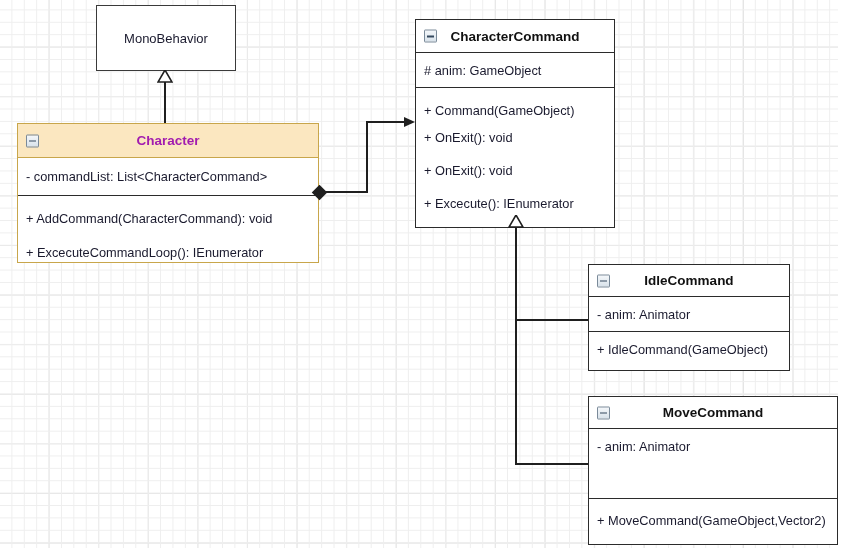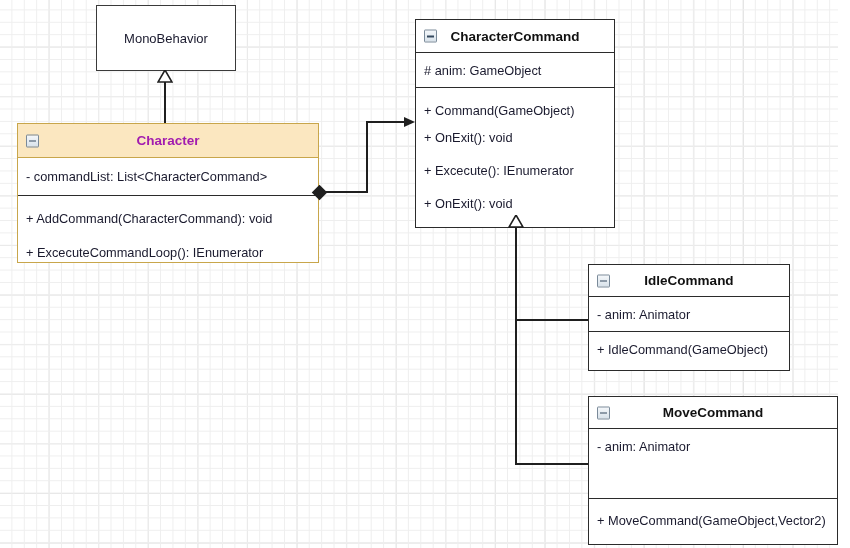--- a/index.html
+++ b/index.html
@@ -163,22 +163,22 @@
     <div class="hdr" style="height:33px; line-height:33px;">
       <span class="collapse"></span>
       <span>CharacterCommand</span>
     </div>
     <div class="sect" style="height:35px;">
       <div class="row" style="line-height:35px; height:35px;"># anim: GameObject</div>
     </div>
     <div class="sect last">
       <div class="row" style="line-height:33px; height:33px; padding-top:6px;">+ Command(GameObject)</div>
       <div class="row" style="line-height:33px; height:33px;">+ OnExit(): void</div>
+      <div class="row" style="line-height:33px; height:33px;">+ OnExit(): void</div>
       <div class="row" style="line-height:33px; height:33px;">+ Excecute(): IEnumerator</div>
-      <div class="row" style="line-height:33px; height:33px;">+ OnExit(): void</div>
     </div>
   </div>
 
   <div class="diamond" style="left:314px; top:187px;"></div>
   <div class="ln lnh" style="left:320px; top:191px; width:48px;"></div>
   <div class="ln lnv" style="left:366px; top:121px; height:72px;"></div>
   <div class="ln lnh" style="left:366px; top:121px; width:40px;"></div>
   <div class="arrow-right" style="left:404px; top:116.5px;"></div>
 
   <svg class="tri-wrap" style="left:508px; top:215px; width:16px; height:13px;" viewBox="0 0 16 13">

